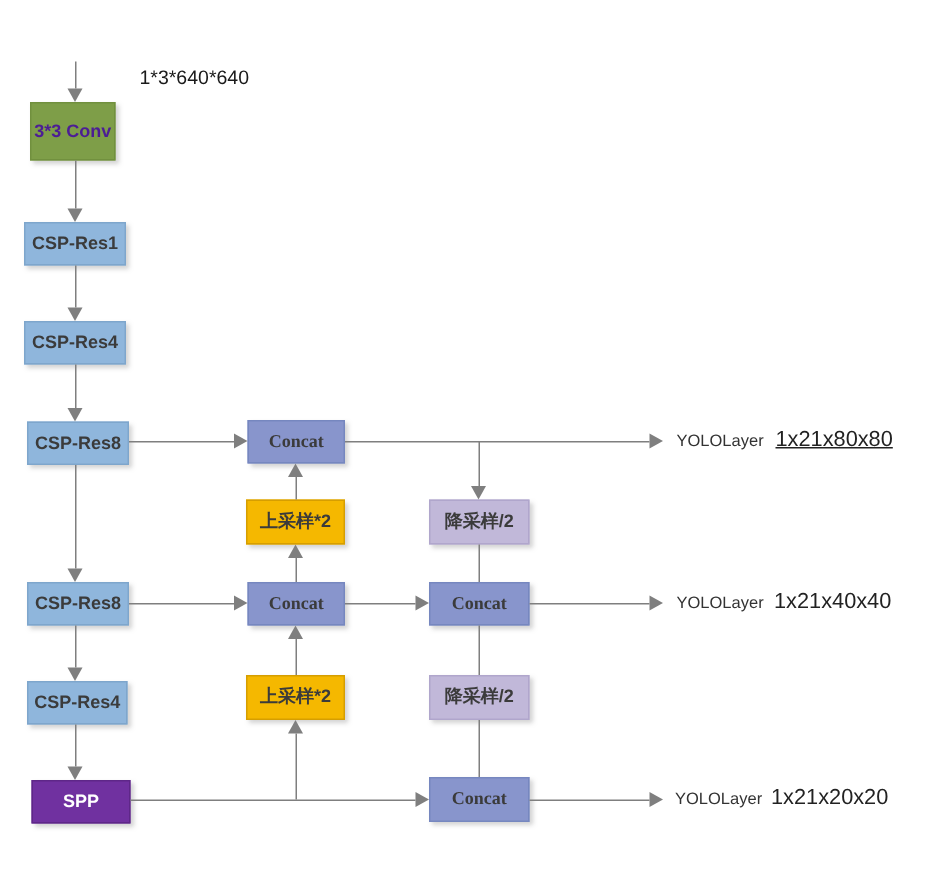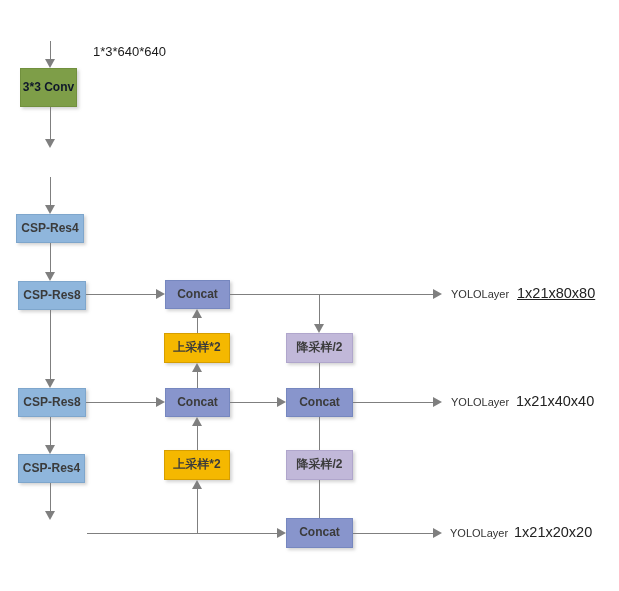--- a/index.html
+++ b/index.html
@@ -14,23 +14,23 @@
   .node{
     position:absolute;
     display:flex;align-items:center;justify-content:center;
     text-align:center;
     font-size:12px;font-weight:bold;line-height:1.3;
     color:#3b3b3b;
     box-shadow:2px 2px 3px rgba(130,130,130,0.35);
     box-sizing:border-box;
   }
   .node.input{background:var(--c-input);border:2px solid var(--c-input_border);color:#fff;}
-  .node.conv{background:var(--c-conv);border:1px solid var(--c-conv_border);color:#0f172a;}
+  .node.conv{background:var(--c-conv);border:1px solid var(--c-conv_border);color:#4c1d95;}
   .node.csp{background:var(--c-csp);border:1px solid var(--c-csp_border);}
-  .node.concat{background:var(--c-concat);border:1px solid var(--c-concat_border);}
+  .node.concat{background:var(--c-concat);border:1px solid var(--c-concat_border);font-family:Liberation Serif, serif;}
   .node.up{background:var(--c-up);border:1px solid var(--c-up_border);}
   .node.down{background:var(--c-down);border:1px solid var(--c-down_border);}
   .node.spp{background:var(--c-spp);border:1px solid var(--c-spp_border);color:#fff;}
   
   .hline{position:absolute;height:0;border-top:1px solid var(--c-line);}
   .vline{position:absolute;width:0;border-left:1px solid var(--c-line);}
   .arr{position:absolute;width:0;height:0;}
   .arr.r{border-top:5px solid transparent;border-bottom:5px solid transparent;border-left:9px solid var(--c-line);}
   .arr.d{border-left:5px solid transparent;border-right:5px solid transparent;border-top:9px solid var(--c-line);}
   .arr.u{border-left:5px solid transparent;border-right:5px solid transparent;border-bottom:9px solid var(--c-line);}
@@ -39,24 +39,26 @@
   .lbl.dims-input{font-size:13px;color:#1a1a1a;}
   .lbl.yolo{font-size:11px;color:#333;}
   .lbl.dims{font-size:14.5px;color:#222;}
 </style>
 </head>
 <body>
 
 <div class="canvas">
 
   <div class="node conv" style="left:20px;top:68px;width:57px;height:39px;">3*3 Conv</div>
+  <div class="node csp" style="left:16px;top:148px;width:68px;height:29px;">CSP-Res1</div>
   <div class="node csp" style="left:16px;top:214px;width:68px;height:29px;">CSP-Res4</div>
   <div class="node csp" style="left:18px;top:281px;width:68px;height:29px;">CSP-Res8</div>
   <div class="node csp" style="left:18px;top:388px;width:68px;height:29px;">CSP-Res8</div>
   <div class="node csp" style="left:18px;top:454px;width:67px;height:29px;">CSP-Res4</div>
+  <div class="node spp" style="left:21px;top:520px;width:66px;height:29px;">SPP</div>
 
   <div class="node concat" style="left:165px;top:280px;width:65px;height:29px;">Concat</div>
   <div class="node up" style="left:164px;top:333px;width:66px;height:30px;">上采样*2</div>
   <div class="node concat" style="left:165px;top:388px;width:65px;height:29px;">Concat</div>
   <div class="node up" style="left:164px;top:450px;width:66px;height:30px;">上采样*2</div>
 
   <div class="node down" style="left:286px;top:333px;width:67px;height:30px;">降采样/2</div>
   <div class="node concat" style="left:286px;top:388px;width:67px;height:29px;">Concat</div>
   <div class="node down" style="left:286px;top:450px;width:67px;height:30px;">降采样/2</div>
   <div class="node concat" style="left:286px;top:518px;width:67px;height:30px;">Concat</div>

